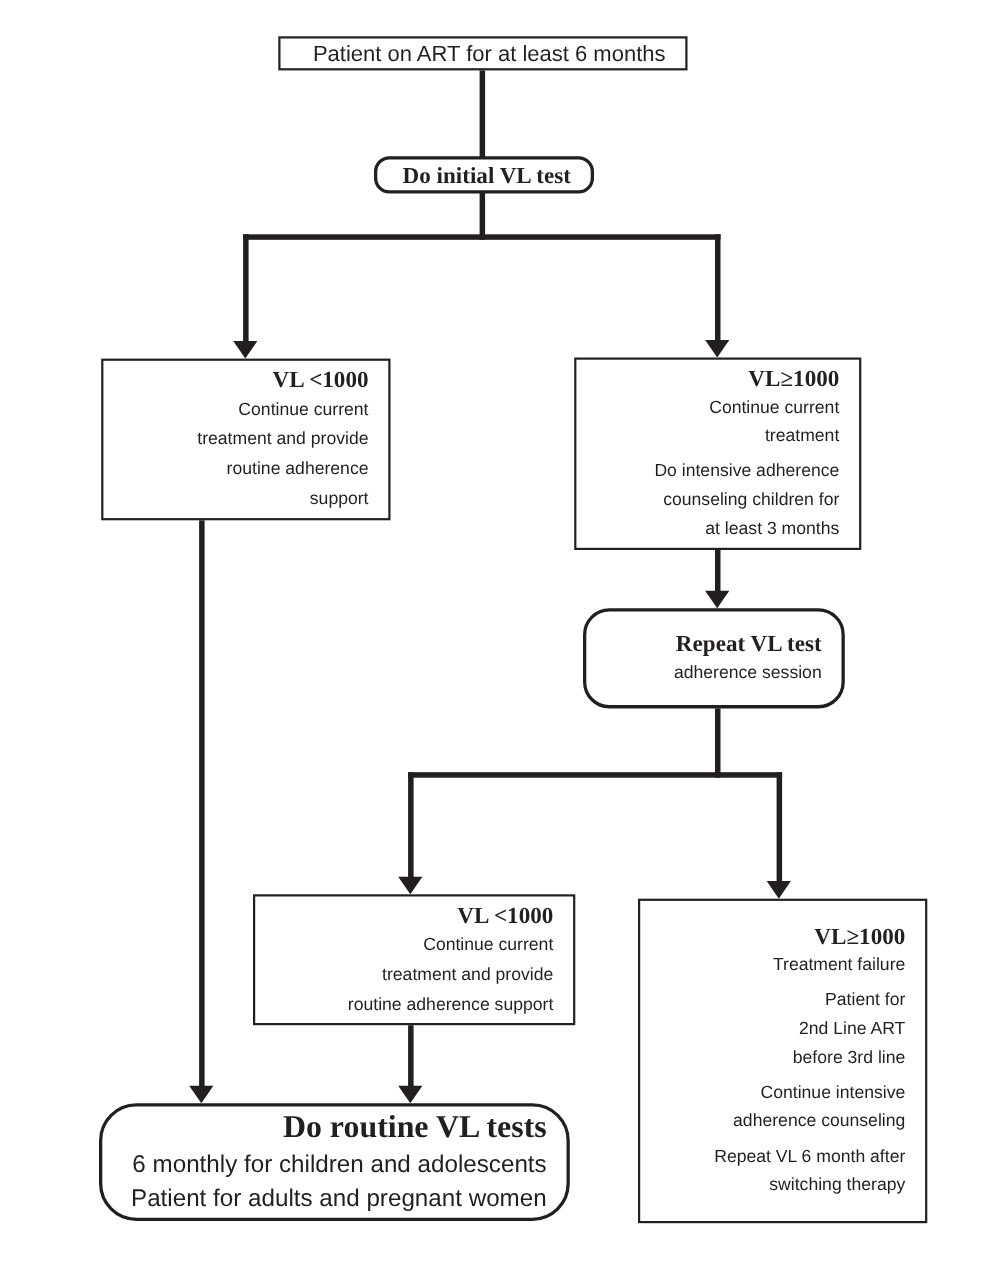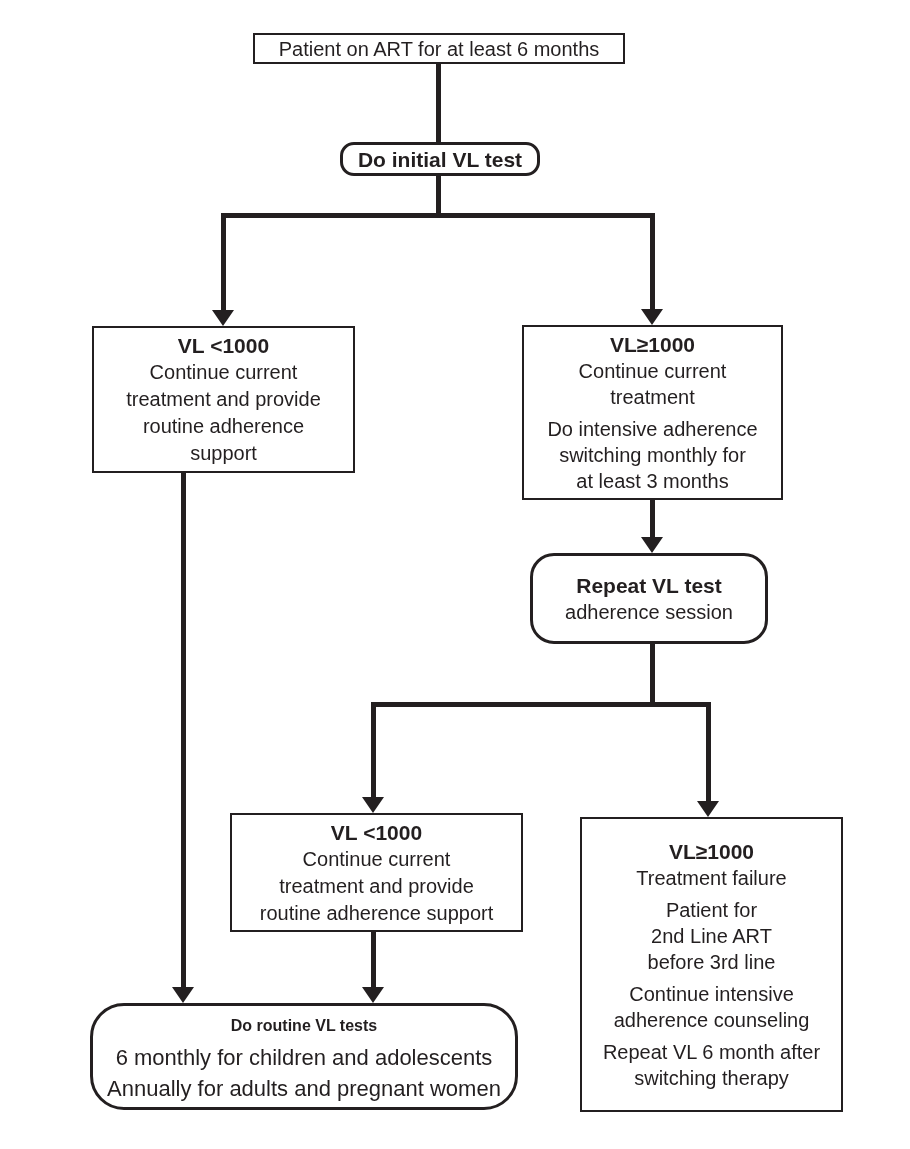--- a/index.html
+++ b/index.html
@@ -5,31 +5,31 @@
   html,body{margin:0;padding:0;background:#ffffff;}
   .canvas{
     position:relative;width:910px;height:1149px;background:#ffffff;
     font-family:"Liberation Sans",sans-serif;color:var(--ink,#231f20);
     overflow:hidden;
   }
   
   .node{
     position:absolute;box-sizing:border-box;background:#ffffff;
     border:2px solid var(--ink,#231f20);
-    display:flex;flex-direction:column;justify-content:center;align-items:center;
+    display:flex;flex-direction:column;justify-content:center;align-items:flex-end;
     text-align:center;padding:2px 18px;
   }
   .pill{border-radius:24px;border-width:3px;}
   .pill-small{border-radius:14px;border-width:3px;}
   .pill-big{border-radius:34px;border-width:3px;}
-  .title{font-weight:bold;font-size:21px;line-height:27px;white-space:nowrap;}
-  .line{font-size:20px;line-height:26px;white-space:nowrap;}
+  .title{font-weight:bold;font-size:21px;line-height:27px;white-space:nowrap;font-family:Liberation Serif, serif;}
+  .line{font-size:16px;line-height:26px;white-space:nowrap;}
   .tall .line{line-height:27px;}
   .para{margin-top:6px;}
-  .big .title{font-size:16px;line-height:33px;}
+  .big .title{font-size:29px;line-height:33px;}
   .big .line{font-size:22px;line-height:31px;}
   .plain{font-size:20px;line-height:26px;}
   
   .vline{position:absolute;width:5px;background:var(--ink,#231f20);}
   .hline{position:absolute;height:5px;background:var(--ink,#231f20);}
   .arr{
     position:absolute;width:0;height:0;
     border-left:11px solid transparent;border-right:11px solid transparent;
     border-top:16px solid var(--ink,#231f20);
   }
@@ -73,21 +73,21 @@
     <div class="line">treatment and provide</div>
     <div class="line">routine adherence</div>
     <div class="line">support</div>
   </div>
 
   <div class="node" style="left:522px;top:325px;width:261px;height:175px">
     <div class="title">VL≥1000</div>
     <div class="line">Continue current</div>
     <div class="line">treatment</div>
     <div class="line para">Do intensive adherence</div>
-    <div class="line">switching monthly for</div>
+    <div class="line">counseling children for</div>
     <div class="line">at least 3 months</div>
   </div>
 
   <div class="node pill" style="left:530px;top:553px;width:238px;height:91px">
     <div class="title">Repeat VL test</div>
     <div class="line">adherence session</div>
   </div>
 
   <div class="node tall" style="left:230px;top:813px;width:293px;height:119px">
     <div class="title">VL &lt;1000</div>
@@ -104,16 +104,16 @@
     <div class="line">before 3rd line</div>
     <div class="line para">Continue intensive</div>
     <div class="line">adherence counseling</div>
     <div class="line para">Repeat VL 6 month after</div>
     <div class="line">switching therapy</div>
   </div>
 
   <div class="node pill-big big" style="left:90px;top:1003px;width:428px;height:107px">
     <div class="title">Do routine VL tests</div>
     <div class="line">6 monthly for children and adolescents</div>
-    <div class="line">Annually for adults and pregnant women</div>
+    <div class="line">Patient for adults and pregnant women</div>
   </div>
 
 </div>
 
 </body></html>

